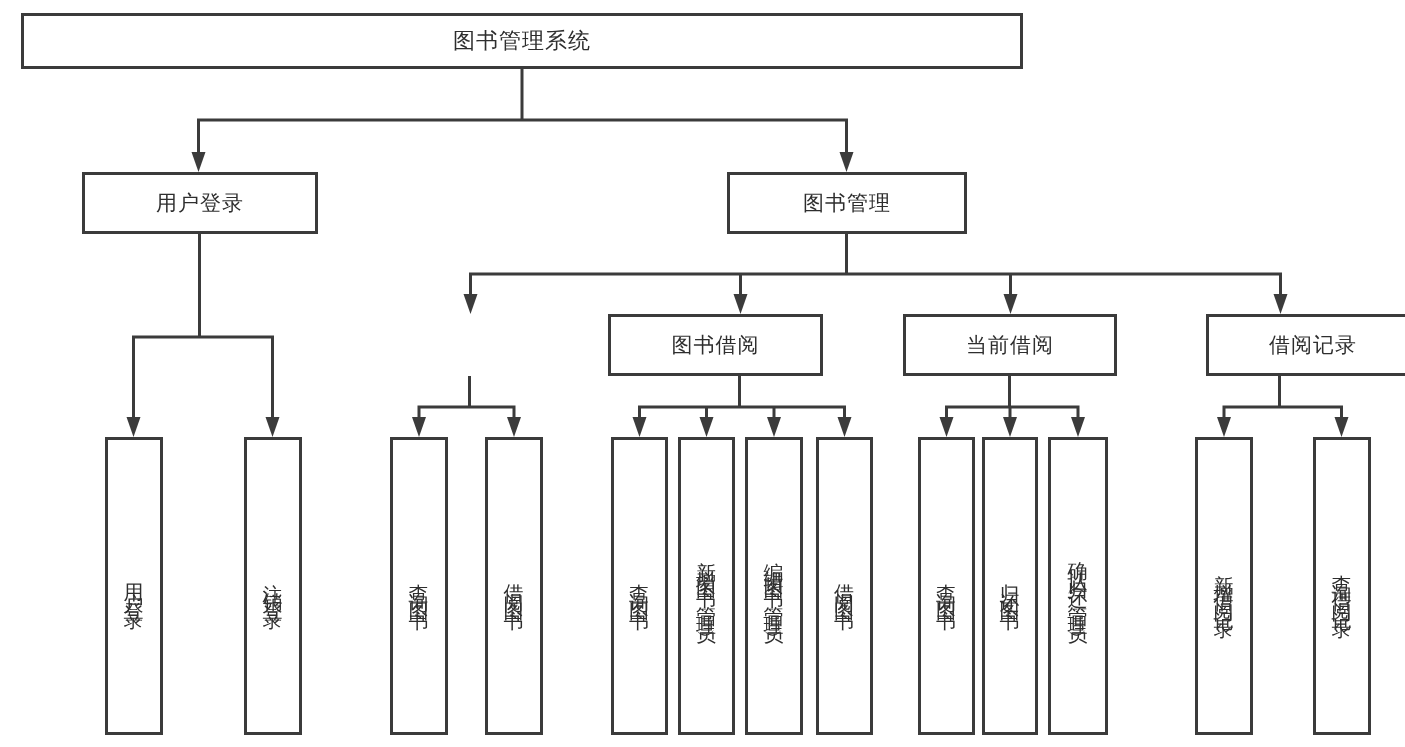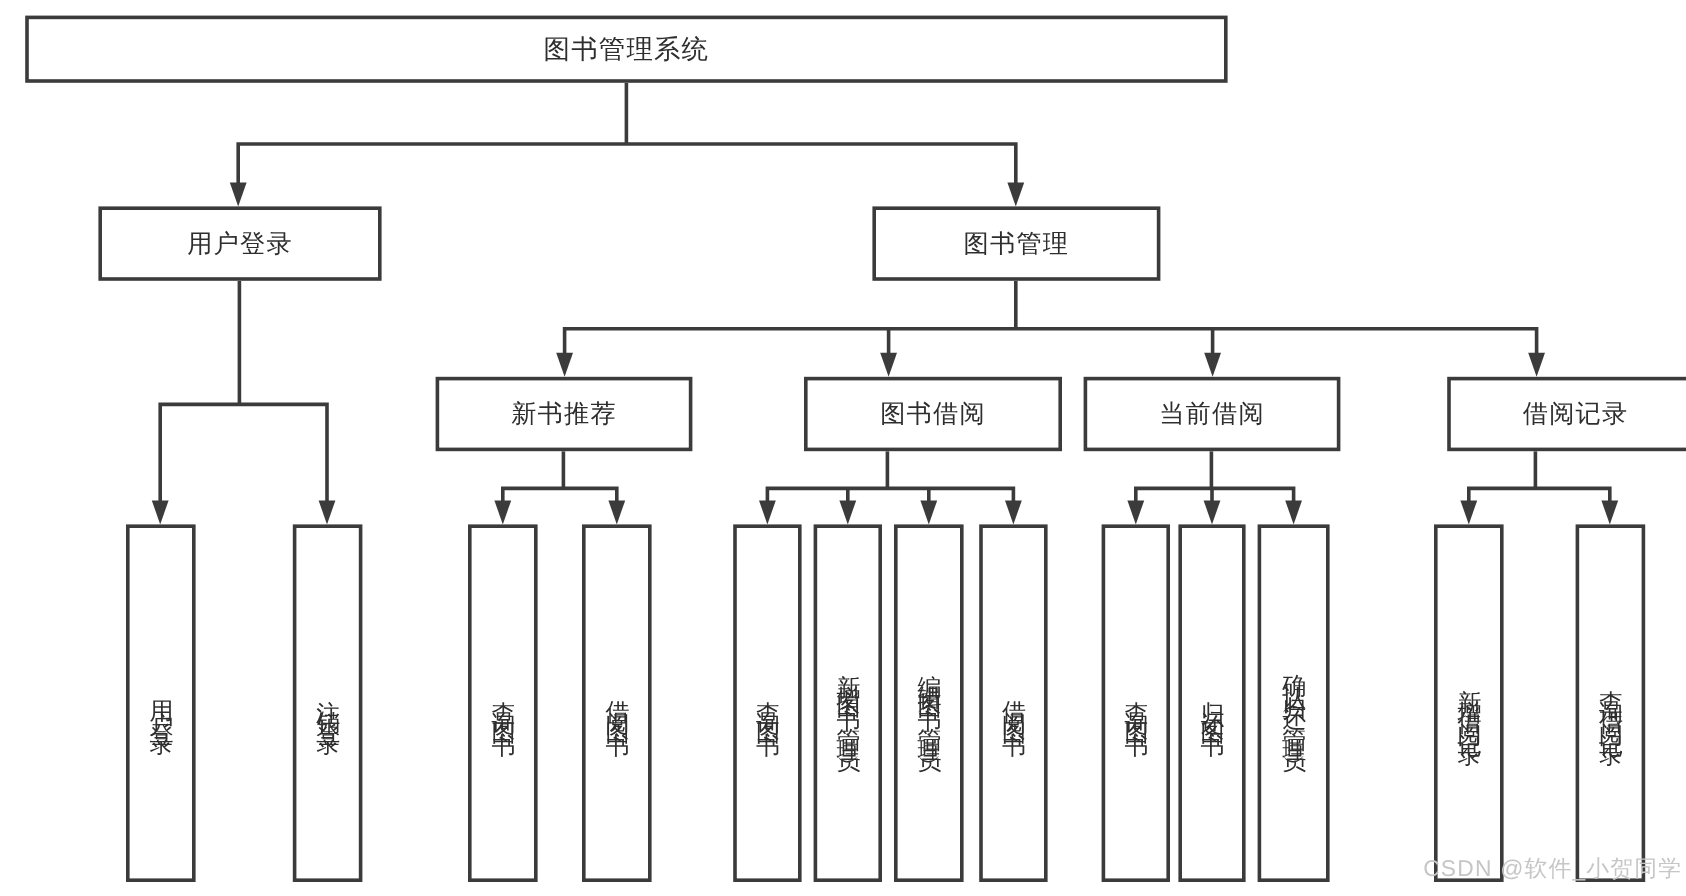--- a/index.html
+++ b/index.html
@@ -102,24 +102,21 @@
     <span>图书管理系统</span>
   </div>
 
   <div class="box hbox" style="left:82px;top:172px;width:236px;height:62px;">
     <span>用户登录</span>
   </div>
   <div class="box hbox" style="left:727px;top:172px;width:240px;height:62px;">
     <span>图书管理</span>
   </div>
 
-  <div class="box hbox" style="left:363px;top:314px;width:214px;height:62px;">
-    <span>新书推荐</span>
-  </div>
-  <div class="box hbox" style="left:670px;top:314px;width:215px;height:62px;">
+  <div class="box hbox" style="left:608px;top:314px;width:215px;height:62px;">
     <span>图书借阅</span>
   </div>
   <div class="box hbox" style="left:903px;top:314px;width:214px;height:62px;align-items:center;">
     <span>当前借阅</span>
   </div>
   <div class="box hbox" style="left:1173px;top:314px;width:214px;height:62px;margin-left:33px;">
     <span>借阅记录</span>
   </div>
 
   <div class="box vbox" style="left:105px;top:437px;width:58px;height:298px;">
@@ -155,15 +152,14 @@
   <div class="box vbox" style="left:1048px;top:437px;width:60px;height:298px;">
     <span>确认归还（管理员）</span>
   </div>
   <div class="box vbox" style="left:1195px;top:437px;width:58px;height:298px;">
     <span>新增借阅记录</span>
   </div>
   <div class="box vbox" style="left:1313px;top:437px;width:58px;height:298px;">
     <span>查询借阅记录</span>
   </div>
 
-  <div class="watermark">CSDN @软件_小贺同学</div>
 
 </div>
 
 </body></html>

